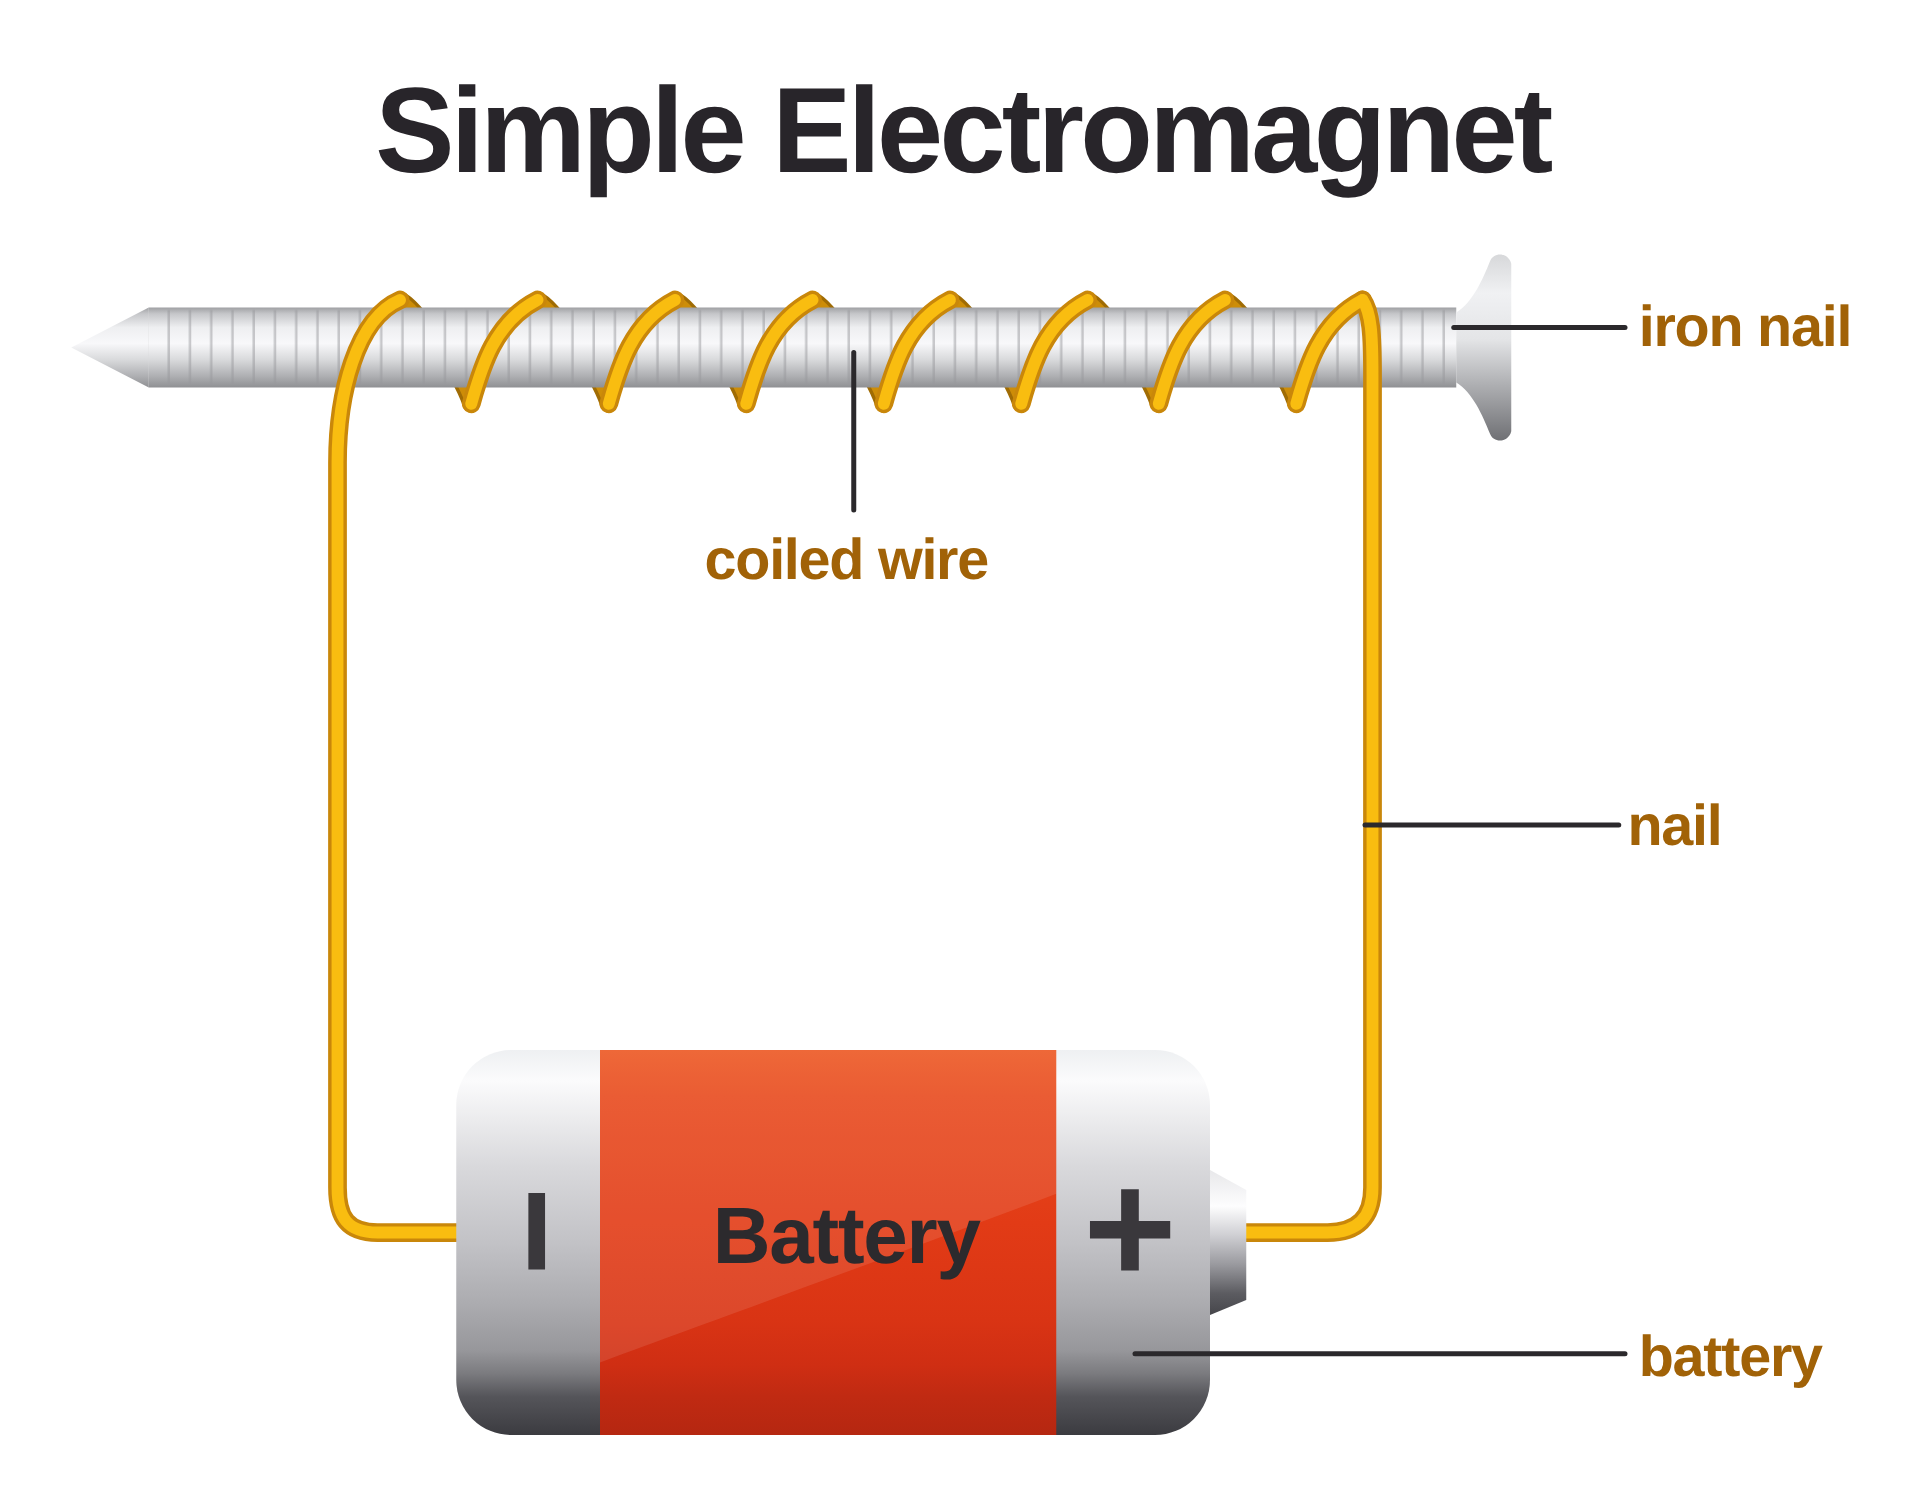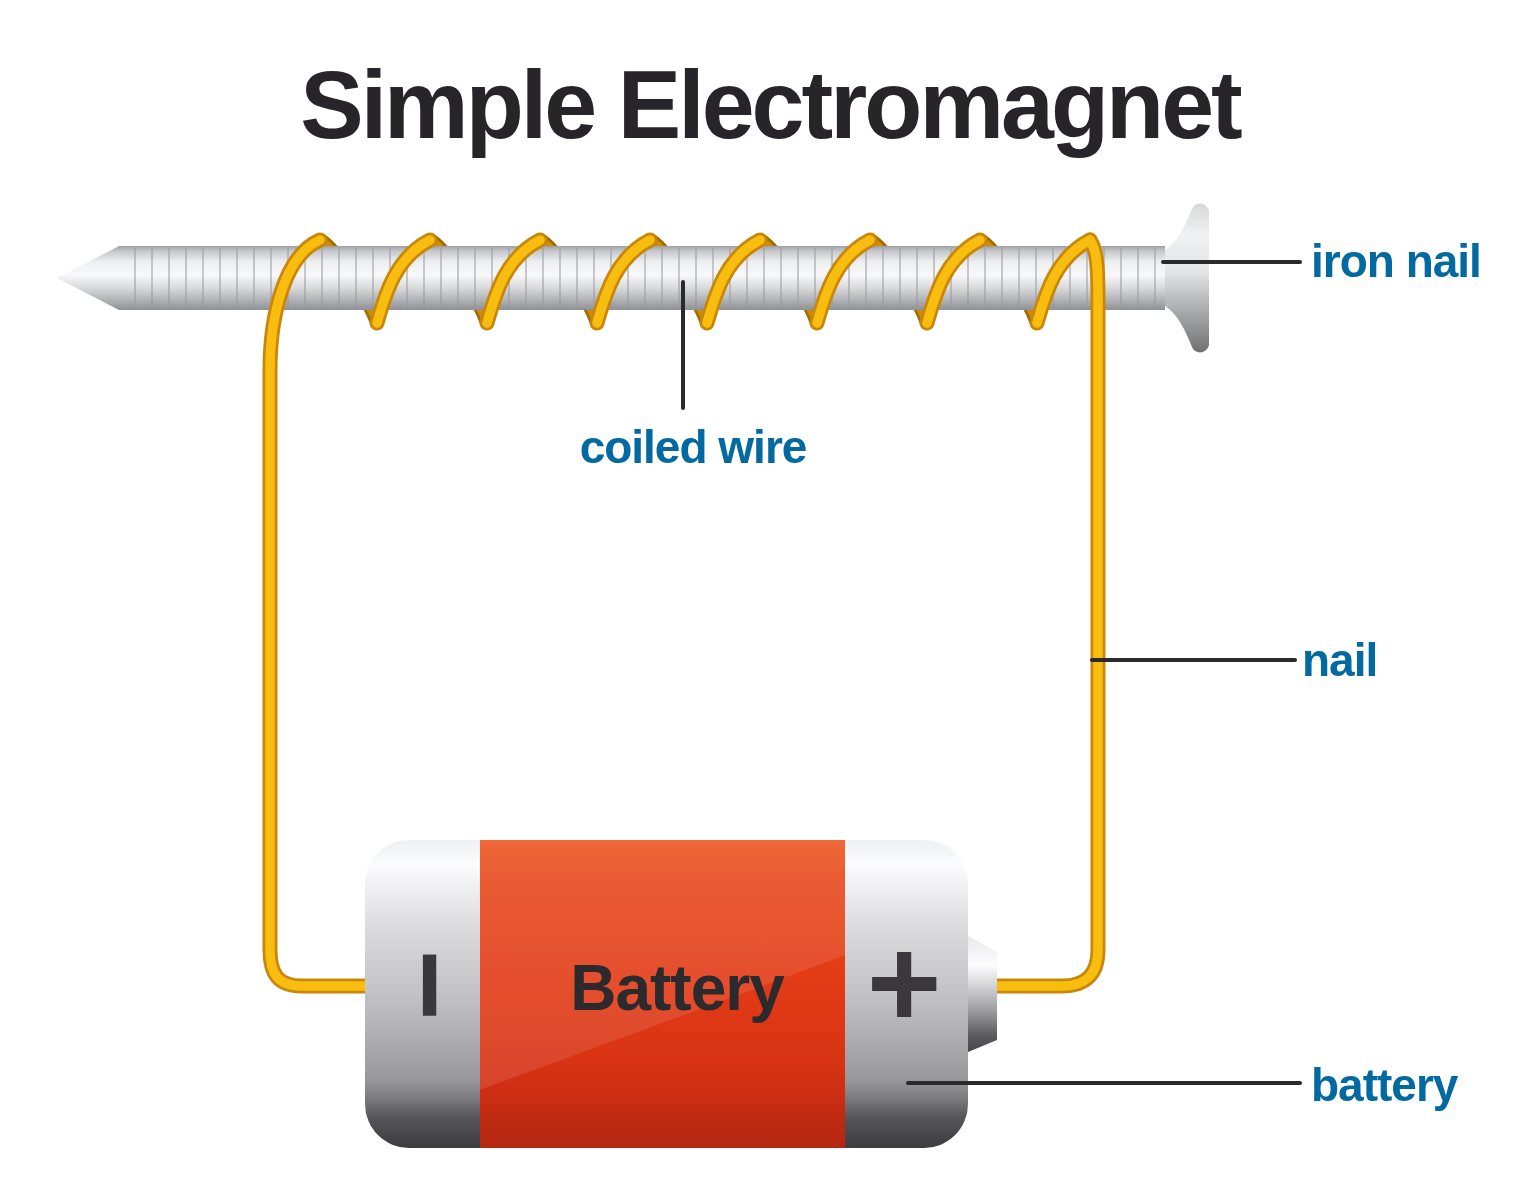--- a/index.html
+++ b/index.html
@@ -1,24 +1,24 @@
 <!DOCTYPE html>
 <html><head>
 <meta charset="utf-8">
 <style>
   html,body{margin:0;padding:0;background:#ffffff;}
   #stage{position:relative;width:1536px;height:1197px;background:#ffffff;overflow:hidden;
          font-family:"Liberation Sans",sans-serif;border-radius:25px;}
   #stage svg{position:absolute;left:0;top:0;}
-  .txt{position:absolute;white-space:nowrap;color:#0369a1;font-weight:700;line-height:1;}
+  .txt{position:absolute;white-space:nowrap;color:#a16207;font-weight:700;line-height:1;}
   .title{left:770px;top:104px;transform:translate(-50%,-50%) scaleX(.98);
          font-size:97px;letter-spacing:-3px;color:#28252a;}
   .lbl{font-size:46px;letter-spacing:-1px;}
   .lbl-iron-nail{left:1311px;top:261px;transform:translateY(-50%);}
-  .lbl-coiled-wire{left:677px;top:447px;transform:translate(-50%,-50%);margin-left:16px;}
+  .lbl-coiled-wire{left:677px;top:447px;transform:translate(-50%,-50%);}
   .lbl-wire{left:1302px;top:660px;transform:translateY(-50%);}
   .lbl-battery{left:1311px;top:1085px;transform:translateY(-50%);}
   .battery-name{left:677px;top:988px;transform:translate(-50%,-50%);
                 font-size:64px;letter-spacing:-1px;color:#2c2a2d;}
   .term{color:#3a383c;font-weight:700;}
   .term-minus{left:431px;top:985px;font-size:122px;transform:translate(-50%,-50%) rotate(90deg);}
   .term-plus{left:904px;top:983px;font-size:128px;transform:translate(-50%,-50%);}
 </style>
 </head>
 <body>

